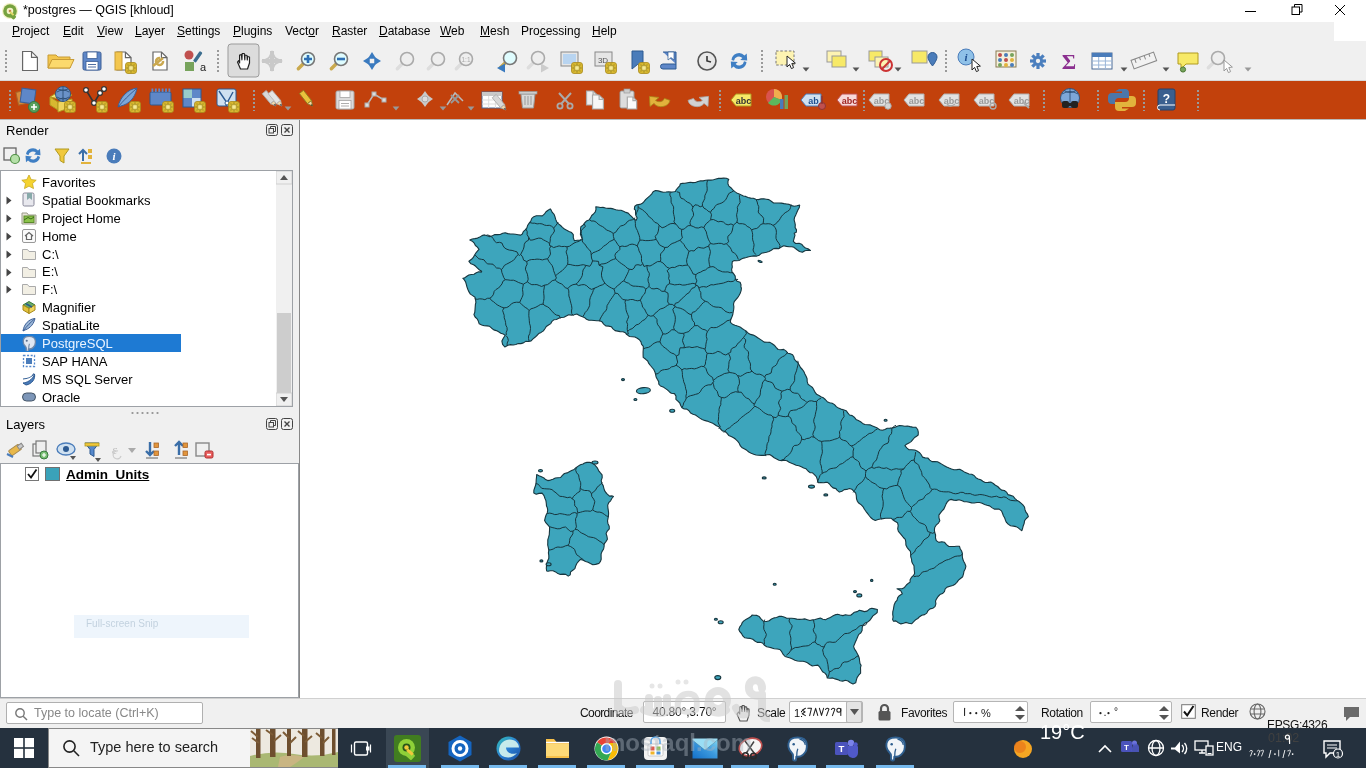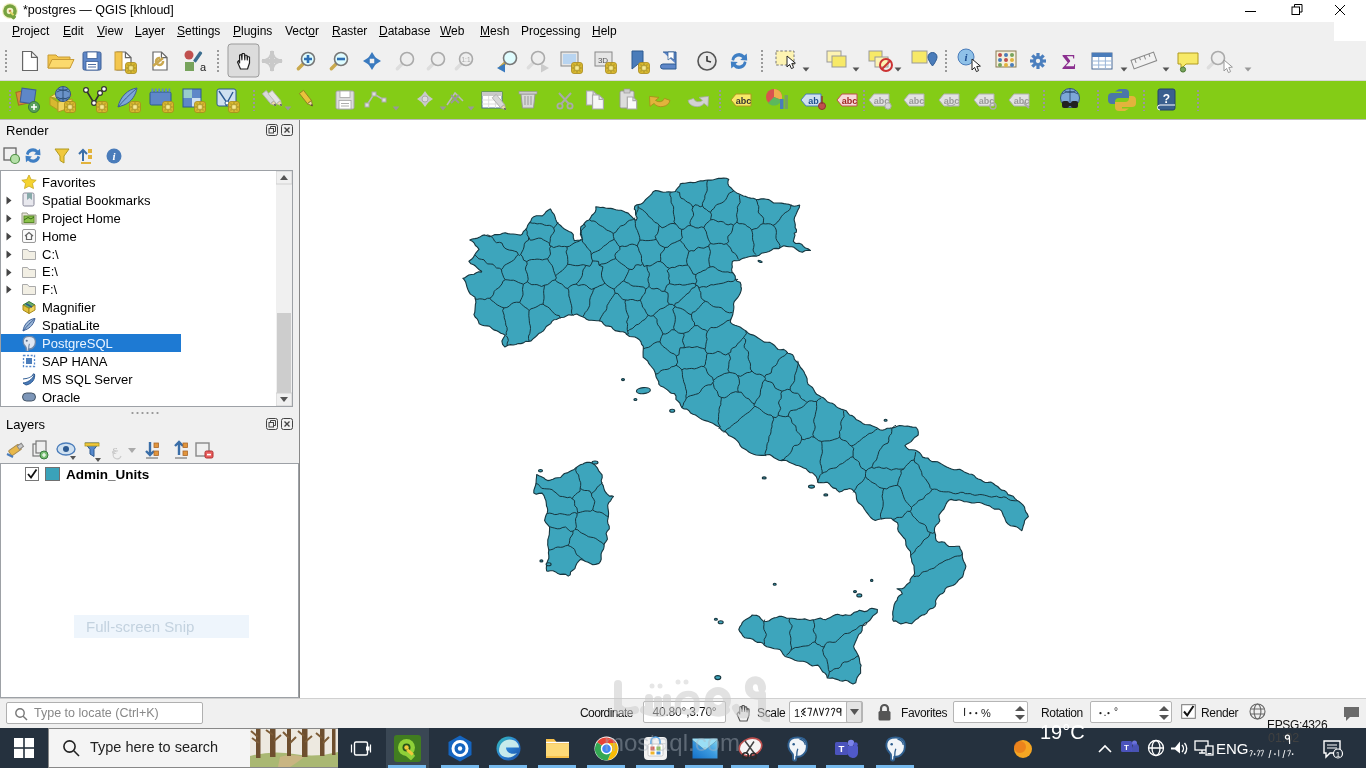--- a/index.html
+++ b/index.html
@@ -2,33 +2,33 @@
 <html><head><meta charset="utf-8"><style>
 *{margin:0;padding:0;box-sizing:border-box}
 html,body{width:1366px;height:768px;overflow:hidden;font-family:"Liberation Sans",sans-serif;background:#fff;position:relative}
 .abs{position:absolute}
 #titlebar{left:0;top:0;width:1366px;height:22px;background:#fff}
 #title-text{left:23px;top:3px;font-size:12.5px;color:#000}
 #menubar{left:0;top:22px;width:1334px;height:19px;background:#f0f0f0;font-size:12px;color:#000}
 .mi{position:absolute;top:2px}
 .mi u{text-decoration:underline}
 #tb1{left:0;top:41px;width:1366px;height:40px;background:#f0f0f0;border-bottom:1px solid #d7d7d7}
-#tb2{left:0;top:81px;width:1366px;height:39px;background:#84cc16;border-bottom:1px solid #b9b9b9}
+#tb2{left:0;top:81px;width:1366px;height:39px;background:#c2410c;border-bottom:1px solid #b9b9b9}
 .grip{position:absolute;width:4px;top:8px;bottom:8px;background-image:radial-gradient(circle,#9a9a9a 1px,transparent 1.2px);background-size:4px 4px}
 #dock{left:0;top:120px;width:299px;height:578px;background:#f0f0f0}
 .ptitle{font-size:13px;color:#000}
 .tree{position:absolute;background:#fff;border:1px solid #9da1a6}
 .trow{position:absolute;left:0;height:18px;font-size:13px;color:#000;white-space:nowrap}
 .sel{background:#1e7ad3;color:#eaf4ff}
 #locator{left:6px;top:702px;width:197px;height:22px;border:1px solid #b0b0b0;border-radius:2px;background:#fff;font-size:12.5px;color:#888}
 #statusbar{left:0;top:698px;width:1366px;height:30px;background:#f0f0f0;border-top:1px solid #d0d0d0}
 .sbox{position:absolute;background:#fff;border:1px solid #b5b5b5;border-radius:2px;font-size:12px;color:#111;letter-spacing:-0.2px}
 .slab{position:absolute;font-size:12px;color:#111;letter-spacing:-0.35px}
 #taskbar{left:0;top:728px;width:1366px;height:40px;background:#25313e}
-.wmk{position:absolute;color:#fff;opacity:.45;font-weight:normal;pointer-events:none}
+.wmk{position:absolute;color:#fff;opacity:.45;font-weight:bold;pointer-events:none}
 </style></head><body>
 
 <div id="titlebar" class="abs">
 <svg class="abs" style="left:2px;top:3px" width="17" height="17" viewBox="0 0 17 17">
 <circle cx="8" cy="8" r="8" fill="#f4f2c8"></circle>
 <circle cx="8" cy="8" r="6.8" fill="#76a23f"></circle>
       <circle cx="8" cy="8" r="3.3" fill="#f4f2c8"></circle>
 <rect x="9.4" y="9" width="7" height="4.4" rx="1.2" fill="#76a23f" transform="rotate(42 9.4 9)"></rect>
 <circle cx="8" cy="8" r="1.3" fill="#c9854f"></circle>
       <rect x="8.8" y="8.3" width="4.6" height="1.9" fill="#e3d96a" transform="rotate(42 8.8 8.3)"></rect>
@@ -500,23 +500,23 @@
     <rect x="196" y="5" width="13" height="13" fill="none" stroke="#888" stroke-width="1.4"></rect>
     <rect x="205" y="13" width="8" height="7" rx="1.5" fill="#e85d5d" stroke="#b03030"></rect>
     <rect x="207" y="15.8" width="4" height="1.6" fill="#fff"></rect>
   </svg>
 <div class="tree" style="left:0;top:463px;width:299px;height:235px"></div>
 <svg class="abs" style="left:25px;top:467px" width="14" height="14" viewBox="0 0 14 14">
     <rect x="0.5" y="0.5" width="13" height="13" fill="#fff" stroke="#777"></rect>
     <path d="M3 7 l3 3.5 L11.5 2.5" fill="none" stroke="#111" stroke-width="1.8"></path>
   </svg>
 <div class="abs" style="left:45px;top:467px;width:15px;height:14px;background:#3aa2b9;border:1px solid #707070"></div>
-<span class="abs" style="left:66px;top:467px;font-size:13.5px;font-weight:bold;">Admin_Units</span>
+<span class="abs" style="left:66px;top:467px;font-size:13.5px;font-weight:bold;text-decoration:underline">Admin_Units</span>
 <div class="abs" style="left:74px;top:615px;width:175px;height:23px;background:#eef5fc"></div>
-<span class="abs" style="left:86px;top:618px;font-size:15px;color:#c3d2df">Full-screen Snip</span>
+<span class="abs" style="left:86px;top:618px;font-size:10px;color:#c3d2df">Full-screen Snip</span>
 <div class="abs" style="left:299px;top:120px;width:1067px;height:578px;background:#fff;border-left:1px solid #888"></div>
 <div class="abs" style="left:0;top:0"><svg class="map" width="1366" height="768" viewBox="0 0 1366 768">
 <g fill="#3da5bc" stroke="#17363f" stroke-width="1.1" stroke-linejoin="round">
 <path d="M469.8 240.0L472.2 239.0L474.9 238.6L477.5 238.1L479.8 237.1L482.0 235.6L484.5 234.9L487.2 235.8L489.9 236.6L492.4 235.7L494.9 234.5L497.6 234.6L500.2 234.5L502.7 233.2L505.2 232.8L507.8 233.6L510.3 234.0L513.0 234.0L515.5 234.3L518.1 234.7L520.7 235.1L522.3 234.0L523.3 231.6L525.2 229.8L526.9 227.8L527.7 225.2L529.2 223.1L530.8 221.0L531.8 218.4L533.8 216.7L536.3 215.8L539.3 215.8L542.3 215.9L544.3 214.2L546.0 211.7L548.1 210.2L550.2 208.9L551.2 210.2L552.3 212.4L554.1 214.4L555.0 216.8L555.7 219.4L556.7 221.8L558.5 223.9L560.6 225.5L562.4 227.3L564.4 229.0L566.7 230.2L569.0 231.4L571.6 232.6L573.3 234.7L573.3 237.7L574.3 240.7L577.3 240.2L579.9 240.1L582.6 239.5L581.4 236.7L580.4 234.2L580.7 231.5L580.5 229.0L580.9 226.7L583.0 225.1L584.6 223.0L586.4 221.1L589.0 220.1L590.5 217.9L591.7 215.5L593.5 214.0L595.3 211.8L596.0 209.3L595.8 206.7L597.9 207.0L600.4 207.5L603.0 207.4L605.6 208.0L608.2 208.4L610.8 208.4L613.4 208.9L615.8 209.8L618.4 210.2L621.0 210.3L623.5 211.2L625.9 212.4L628.2 213.1L629.8 214.9L631.7 216.7L633.5 218.6L636.0 220.4L637.2 218.1L636.0 215.7L635.5 213.1L635.6 210.3L634.3 209.0L634.8 206.2L636.9 204.7L639.9 204.4L642.4 203.3L644.2 201.3L645.8 199.3L647.8 197.6L649.8 195.9L651.6 194.1L653.1 191.8L655.5 190.5L658.2 190.9L660.8 191.6L663.3 192.2L666.0 192.0L668.6 191.7L671.2 192.1L673.8 191.8L675.6 191.5L676.0 190.0L677.8 187.9L679.7 185.8L680.4 183.8L682.5 183.4L685.0 183.3L687.6 182.7L690.2 182.3L692.8 182.6L695.4 182.5L697.9 181.5L700.5 180.9L703.1 180.9L705.7 180.3L708.2 180.0L710.9 180.1L713.5 179.7L716.0 179.0L718.5 178.4L721.2 178.4L723.7 178.1L726.3 178.2L728.5 179.3L728.8 179.3L728.0 180.9L727.9 183.7L728.9 186.1L730.9 187.7L732.6 189.7L734.5 191.4L736.7 192.9L739.2 194.0L741.4 195.1L743.4 196.0L745.7 196.4L748.1 197.5L750.7 198.1L753.3 198.3L755.8 199.3L758.4 199.6L761.1 198.9L763.8 198.8L766.3 199.2L768.9 199.6L771.3 201.3L773.6 203.0L776.3 203.0L778.9 203.0L781.5 203.1L784.0 203.6L786.6 204.0L789.2 204.4L791.7 205.6L794.3 206.3L796.9 205.8L799.7 205.1L799.2 207.8L797.9 210.1L796.8 212.5L795.8 214.9L794.6 217.2L794.1 219.8L794.8 222.4L795.3 224.8L795.1 227.5L796.5 229.9L796.3 232.3L794.2 233.3L795.0 235.2L794.2 238.0L793.3 241.3L795.6 243.5L799.1 243.3L801.6 244.2L803.4 246.3L805.4 248.0L808.0 248.7L810.5 250.4L807.4 250.3L804.9 250.7L802.4 252.3L799.5 251.5L797.4 250.0L795.4 248.5L794.0 247.3L791.8 246.7L789.2 246.7L786.5 246.4L783.7 245.8L781.3 247.0L778.9 248.6L776.3 248.4L773.6 248.6L771.3 250.3L769.0 251.5L766.5 252.3L764.0 252.8L761.4 253.3L759.3 255.2L756.8 256.1L754.0 255.9L751.4 256.3L748.8 256.7L746.3 257.5L743.8 258.1L741.4 259.0L739.0 260.5L736.4 260.8L733.9 260.6L732.3 261.8L732.0 264.4L732.3 267.0L731.6 269.4L732.0 271.9L733.7 273.9L735.2 276.1L735.4 279.2L737.0 281.2L740.1 282.2L741.0 284.7L740.9 287.1L741.4 288.1L741.1 290.6L740.2 293.2L739.0 295.5L737.6 297.7L735.9 299.7L734.2 301.7L733.5 304.1L733.9 306.8L733.7 309.4L733.2 311.9L732.8 314.5L731.9 317.0L730.7 319.5L730.4 322.4L732.5 324.2L735.0 325.2L737.5 326.1L740.0 326.9L742.1 328.5L744.2 329.9L746.4 331.3L748.3 333.2L750.6 334.4L753.3 335.1L755.6 336.3L757.7 337.7L759.9 339.1L762.1 340.6L764.2 342.1L767.1 342.2L770.0 342.4L772.2 343.7L774.3 345.2L776.1 347.4L778.1 349.5L780.8 349.8L783.7 349.4L785.9 350.9L787.8 353.2L790.3 353.8L792.6 354.8L793.9 357.0L794.3 359.2L795.9 361.0L798.0 362.9L799.3 365.2L800.5 367.5L802.4 369.5L803.9 371.6L804.9 374.0L806.1 376.3L807.1 378.8L807.2 381.7L808.0 384.2L810.3 385.9L812.5 387.5L813.8 389.8L815.0 392.2L816.6 394.3L819.0 395.6L821.4 396.9L823.4 397.8L825.3 399.5L827.2 401.7L829.6 402.7L832.2 403.2L834.5 404.6L836.3 406.6L838.5 408.1L840.9 409.1L843.5 409.9L846.1 410.7L847.8 412.9L849.5 415.0L852.2 415.6L854.3 417.2L856.0 419.4L858.3 420.5L860.6 421.8L862.6 423.4L864.9 424.5L867.6 424.7L870.3 424.9L872.6 426.0L875.0 427.0L877.4 428.1L879.7 429.7L882.3 430.3L884.9 429.4L887.2 428.2L889.9 428.1L892.6 427.9L895.1 427.3L897.2 426.2L899.6 425.5L902.2 425.8L904.8 426.2L907.5 426.0L910.0 426.6L912.5 427.1L915.7 427.2L917.7 429.5L918.3 432.2L918.2 435.0L916.6 436.2L914.6 437.5L912.8 439.6L911.1 441.6L908.9 443.1L906.6 444.2L904.9 445.7L906.8 447.8L908.8 449.6L911.7 449.8L914.7 450.0L917.0 451.1L919.3 452.4L921.1 454.5L922.5 457.1L925.1 457.9L927.8 458.0L929.8 460.1L932.0 461.6L934.8 461.6L937.5 461.8L939.8 463.0L942.1 464.4L944.4 465.8L946.7 467.1L949.1 468.1L951.5 469.0L954.0 469.8L956.8 469.6L959.7 469.2L962.0 470.5L964.3 471.9L966.7 472.9L969.0 474.0L971.7 474.3L974.1 475.5L975.9 477.7L978.2 478.9L980.7 479.8L982.8 481.3L985.1 482.5L988.1 482.4L991.1 482.1L993.3 483.5L995.4 485.2L997.7 486.5L999.6 488.5L1001.6 490.1L1004.4 490.5L1006.5 492.1L1007.9 494.6L1010.6 495.4L1013.2 496.2L1014.8 498.4L1016.8 500.1L1019.0 501.5L1021.0 503.1L1022.9 504.9L1024.5 507.0L1025.0 509.7L1025.9 512.1L1027.5 514.2L1028.4 516.6L1026.3 518.5L1024.6 520.6L1024.2 523.2L1023.3 525.7L1022.6 528.3L1021.9 530.7L1020.3 529.6L1018.3 527.9L1016.1 526.6L1013.4 526.1L1010.6 525.7L1008.4 524.4L1006.5 522.4L1005.5 520.4L1004.7 518.0L1003.4 515.8L1002.5 513.3L1001.5 510.9L999.1 509.1L996.6 509.0L994.3 509.1L991.9 507.6L989.6 505.9L987.0 505.3L984.6 504.5L982.1 503.3L979.6 502.5L977.0 502.5L974.2 503.0L971.6 502.9L969.1 502.2L966.5 501.8L963.9 501.6L961.5 500.5L958.9 499.8L956.2 500.4L953.6 500.1L951.2 499.4L949.2 500.0L947.3 501.9L946.0 504.1L945.0 506.6L943.9 509.0L942.1 510.9L940.5 512.9L938.9 515.1L939.0 517.9L939.8 520.7L938.5 523.1L936.1 525.2L934.7 527.5L934.4 530.1L934.8 532.8L935.6 535.0L935.5 538.0L936.3 540.6L938.8 542.4L941.8 541.8L944.4 542.2L946.5 544.6L948.8 546.5L951.4 546.5L954.1 546.5L956.8 546.2L959.5 546.3L960.2 548.7L961.6 551.0L962.4 553.5L962.3 556.2L962.7 558.8L963.6 561.3L964.9 563.6L965.9 566.2L965.3 568.8L964.0 571.2L963.5 573.8L962.7 576.7L960.5 578.5L958.5 580.2L956.9 582.3L955.1 584.2L952.8 585.5L950.0 586.3L947.1 587.1L945.2 588.8L944.4 591.7L942.5 593.6L939.9 594.6L938.1 596.5L936.7 598.6L935.5 601.0L935.9 603.8L935.0 606.6L932.8 608.2L930.1 608.9L928.1 610.6L926.8 613.1L924.6 614.6L921.8 615.2L919.6 616.7L917.8 618.5L915.5 619.8L913.7 621.7L911.6 623.8L908.7 623.2L906.2 622.4L903.5 623.2L900.9 623.9L898.4 622.7L895.8 620.9L893.5 621.2L892.6 619.5L893.1 616.9L892.7 614.3L892.8 611.7L893.4 609.3L893.7 607.3L894.2 604.7L895.3 602.2L897.0 600.3L897.7 597.6L899.3 595.7L902.3 593.8L900.8 590.7L898.5 589.5L897.0 588.7L899.5 588.8L902.2 588.7L904.5 587.4L906.4 585.0L908.5 583.2L910.1 582.1L910.1 579.7L911.4 577.4L913.5 575.5L914.6 573.4L914.4 571.3L914.1 568.6L914.0 565.7L912.7 563.8L911.8 561.7L911.5 559.1L910.7 556.5L910.7 554.0L910.4 551.4L908.6 549.4L907.0 547.3L905.9 544.9L905.8 542.1L905.3 539.4L903.4 537.5L901.8 535.4L900.1 533.3L898.4 531.3L897.7 528.8L898.2 525.4L897.5 522.7L894.9 521.3L892.7 519.7L891.0 518.2L888.3 518.3L885.7 518.3L883.1 518.6L880.5 519.0L878.0 519.5L875.3 520.4L872.8 519.2L870.7 517.5L869.1 515.5L867.5 513.4L865.9 511.3L864.4 509.2L863.1 506.8L861.3 504.9L859.0 503.3L857.4 501.3L856.5 498.7L856.3 495.7L855.7 493.0L853.7 491.2L851.8 489.2L849.4 488.5L846.8 489.4L844.2 489.6L841.9 491.3L839.4 492.1L837.0 490.1L836.0 488.6L833.0 487.9L831.1 486.1L829.5 484.0L827.5 482.4L825.8 482.4L823.6 482.7L820.8 482.6L818.5 482.8L817.8 481.5L817.2 479.1L816.3 476.6L814.4 474.6L812.5 472.8L810.0 472.7L808.0 471.0L806.1 468.8L803.7 467.9L801.3 466.7L798.9 465.8L796.2 465.3L794.0 464.2L791.6 463.3L789.2 462.2L786.9 460.8L784.3 460.2L781.6 460.6L779.0 460.2L776.6 459.0L774.2 457.8L772.0 456.0L769.7 454.5L766.9 454.8L764.1 455.4L761.4 455.4L758.7 455.3L756.1 455.0L753.7 454.2L751.2 453.2L748.8 452.0L746.8 450.3L744.6 449.0L742.2 447.8L740.4 445.9L739.2 443.3L737.6 441.1L735.7 439.3L733.6 437.7L731.2 436.5L728.7 435.4L727.1 433.3L725.2 431.5L722.4 430.9L720.6 429.0L718.9 426.8L716.5 425.8L714.3 424.3L712.1 422.9L709.5 422.0L707.1 421.1L704.5 420.4L702.1 419.5L699.8 418.1L697.7 416.6L695.5 415.0L693.0 414.2L690.7 413.1L689.0 410.7L686.8 409.1L684.2 409.0L682.0 407.8L680.7 405.5L679.8 403.0L677.9 401.2L675.9 399.3L676.0 396.1L674.5 393.6L671.3 393.3L669.3 391.7L667.4 389.9L665.2 388.4L663.1 386.9L660.5 386.0L658.8 384.1L658.7 381.6L657.3 379.3L656.1 377.0L655.6 374.4L654.9 371.9L653.8 369.5L652.1 367.5L650.4 365.5L648.8 363.4L647.7 361.0L645.7 359.3L643.2 357.4L643.1 354.4L643.1 351.7L643.3 349.0L643.3 346.4L641.5 344.1L641.0 341.9L639.4 339.7L637.3 338.2L634.9 337.0L632.2 336.7L629.5 336.5L627.3 334.9L625.4 332.8L623.0 331.7L620.2 331.6L617.6 331.1L615.1 330.6L613.0 328.8L611.3 326.7L608.6 326.1L605.7 325.9L603.7 324.1L602.0 321.8L599.6 320.8L596.8 320.8L594.2 320.5L591.6 320.2L588.9 320.3L586.5 319.2L584.3 317.4L581.8 316.6L579.4 315.4L576.8 314.0L574.0 314.7L571.4 315.1L568.7 314.8L566.3 316.0L563.9 317.3L561.3 317.5L558.8 318.3L556.4 319.5L553.8 319.8L552.0 321.3L550.8 323.6L548.5 325.0L546.3 326.5L544.9 328.8L543.4 330.9L541.1 332.4L538.7 333.6L536.9 335.5L535.0 337.3L533.0 338.9L531.1 340.9L528.5 341.5L525.7 341.4L523.4 342.9L520.9 343.6L518.3 343.6L515.8 344.5L513.2 345.0L510.6 344.6L508.0 345.3L504.8 347.0L502.6 344.4L501.9 341.1L503.3 338.3L504.6 336.3L505.2 335.3L503.3 334.1L500.8 333.2L498.6 331.8L496.3 330.6L493.8 329.9L491.7 328.2L489.6 326.3L487.0 325.9L484.2 325.8L481.7 325.0L479.2 323.8L478.3 321.1L477.1 318.8L475.1 317.0L473.9 314.6L474.8 312.3L475.0 309.7L475.2 307.1L475.4 304.4L475.9 302.4L475.6 300.0L475.0 297.2L472.7 295.6L470.4 294.1L469.0 291.9L467.9 289.5L467.0 287.0L466.3 284.4L465.6 281.9L464.2 279.7L462.9 278.4L464.3 278.1L466.5 276.5L468.8 275.0L471.4 274.5L474.0 274.3L476.3 272.8L478.7 271.8L481.4 272.1L481.7 271.2L479.5 270.0L477.5 268.2L475.7 266.3L473.6 264.8L471.0 263.8L468.9 261.3L471.5 259.3L473.3 257.4L474.6 255.0L476.0 252.8L477.6 250.9L479.0 249.3L477.4 247.2L475.4 245.5L474.2 243.1L472.3 241.2L469.8 240.0Z"></path>
 <path d="M877.4 609.5L877.2 612.5L875.1 614.3L872.9 615.9L871.4 618.1L869.9 620.3L867.8 621.9L865.2 623.1L863.2 624.8L862.2 627.5L862.1 630.5L860.9 632.8L858.6 634.6L857.6 637.0L856.6 639.4L855.5 641.8L854.5 644.2L853.6 646.4L854.4 648.9L855.9 651.1L857.2 653.4L858.4 655.7L859.3 658.2L859.6 660.9L860.0 663.5L861.1 665.4L860.5 667.5L860.6 670.4L860.6 673.2L858.7 675.2L857.2 677.4L856.4 679.9L855.7 682.8L853.0 683.9L850.4 682.8L848.0 681.0L845.5 680.3L842.7 681.1L840.1 680.7L837.7 679.6L835.1 678.9L832.6 677.9L830.0 678.2L827.3 678.0L826.6 675.2L824.9 673.1L822.6 671.7L821.2 669.5L819.8 667.2L817.9 665.1L815.0 665.5L812.3 666.0L809.8 664.5L807.4 662.8L805.1 661.8L803.0 661.3L800.3 661.2L797.5 661.0L794.9 660.2L792.5 659.1L790.2 658.0L787.6 657.3L785.1 656.5L783.2 654.4L781.7 651.7L779.9 649.5L777.2 649.0L774.3 648.8L771.8 647.9L769.2 647.3L766.7 646.7L764.5 645.3L762.5 643.0L760.1 642.2L757.2 642.4L754.9 641.0L752.8 639.3L750.3 638.4L747.6 638.2L744.8 637.8L742.8 635.9L741.5 633.5L739.8 631.7L738.8 629.5L739.8 626.9L741.4 624.7L742.4 622.3L744.1 620.6L746.3 619.2L748.6 617.9L750.9 616.6L752.0 615.1L754.0 615.3L756.9 615.4L759.2 616.6L761.0 618.9L763.3 621.2L766.5 621.5L769.2 620.7L771.5 619.0L773.9 617.9L776.5 617.5L778.9 616.4L781.5 616.2L784.0 617.0L786.4 618.1L789.0 618.2L791.6 618.2L794.2 618.5L796.8 619.1L799.4 619.4L802.1 619.3L804.7 618.9L807.3 619.7L809.9 620.5L812.5 619.9L815.1 619.5L817.7 618.8L820.3 618.1L822.9 619.3L825.6 619.7L827.8 618.4L830.3 617.5L832.6 616.1L834.9 614.9L837.6 614.2L840.3 615.0L842.9 615.6L845.5 614.8L848.1 615.2L850.7 615.2L852.9 613.5L854.4 612.2L857.2 611.6L859.4 610.2L861.9 610.9L864.4 611.6L867.1 611.1L869.4 609.1L871.8 608.3L874.6 608.9L877.4 609.5Z"></path>
 <path d="M536.7 474.6L539.0 475.7L541.5 476.7L543.9 477.9L545.6 479.6L547.8 480.6L550.4 480.1L552.9 479.2L555.3 478.0L557.9 477.7L560.6 477.5L562.4 475.3L564.4 473.5L567.1 472.9L569.3 471.7L571.6 470.5L574.1 469.4L576.0 467.7L578.2 466.1L580.4 464.8L583.0 464.0L584.6 463.0L586.9 462.4L589.6 462.4L592.2 463.0L594.4 464.5L595.8 466.2L597.5 468.2L598.6 470.6L600.2 472.7L602.1 474.9L602.2 477.7L601.2 480.7L601.8 483.2L603.2 485.6L603.8 488.1L604.6 490.6L605.8 492.5L607.3 494.1L609.5 496.1L612.2 495.9L613.5 496.5L611.8 498.5L610.6 500.8L608.7 502.7L607.7 505.1L607.9 507.8L608.3 510.4L608.6 513.0L608.5 515.6L608.0 518.3L607.5 520.9L607.9 523.4L609.2 526.2L609.3 528.9L607.3 531.1L606.1 533.5L607.0 536.5L607.4 539.2L605.9 541.6L604.2 543.8L604.1 546.5L603.6 549.0L602.1 551.4L601.1 553.9L601.1 556.5L601.2 559.2L600.3 561.7L598.9 563.5L598.2 563.6L595.6 564.4L592.8 564.8L590.4 563.6L588.1 562.3L585.6 561.4L583.2 560.3L580.4 559.4L578.5 561.4L576.8 563.5L575.7 565.9L574.9 568.6L572.8 570.2L570.6 571.9L570.2 574.9L568.2 576.1L565.8 574.4L563.2 574.1L560.3 574.4L557.9 573.6L555.6 571.9L553.0 570.7L550.4 570.8L548.0 571.3L546.7 571.0L546.3 568.4L546.5 565.8L546.9 563.2L547.7 560.7L548.8 558.2L548.8 555.5L548.4 552.9L548.8 550.3L548.3 547.6L547.7 545.0L547.8 542.4L547.8 539.8L548.6 537.2L549.3 534.6L549.4 532.0L549.6 529.4L549.5 526.8L547.8 524.9L546.0 522.9L544.6 520.4L545.3 517.5L546.1 515.0L547.3 512.7L547.7 510.1L547.3 507.7L546.5 506.1L546.3 503.4L545.9 500.6L544.9 498.2L544.0 495.6L542.1 493.1L538.9 493.4L536.2 494.2L533.8 493.1L533.9 490.1L534.8 487.5L535.7 485.0L536.1 482.4L536.2 479.8L536.5 477.2L536.7 474.6Z"></path>
 <ellipse cx="643.4" cy="390.6" rx="7" ry="3" transform="rotate(-5 643.4 390.6)"></ellipse>
         <ellipse cx="595.0" cy="462.5" rx="3" ry="1.5" transform="rotate(0 595.0 462.5)"></ellipse>
         <ellipse cx="672.2" cy="410.7" rx="2.5" ry="1.5" transform="rotate(0 672.2 410.7)"></ellipse>
         <ellipse cx="635.4" cy="399.5" rx="1.5" ry="1" transform="rotate(0 635.4 399.5)"></ellipse>
@@ -782,21 +782,21 @@
 <svg class="abs" style="left:1170px;top:739px" width="18" height="18" viewBox="0 0 18 18" fill="#fff">
     <polygon points="1,11 5,11 10,5 10,17 5,13 1,13" transform="translate(0,-2.5)"></polygon>
     <path d="M12 6 a5 5 0 0 1 0 7 M14.5 4 a8 8 0 0 1 0 11" stroke="#fff" stroke-width="1.4" fill="none"></path>
   </svg>
 <svg class="abs" style="left:1194px;top:740px" width="20" height="16" viewBox="0 0 20 16" fill="none" stroke="#fff" stroke-width="1.3">
     <rect x="1" y="1" width="13" height="9"></rect>
     <path d="M5 13 h6 M8 10 v3"></path>
     <rect x="12" y="6" width="7" height="9" fill="#25313e" stroke="#fff"></rect>
     <path d="M13.5 13.5 h4" stroke-width="1"></path>
   </svg>
-<span class="abs" style="left:1216px;top:740px;font-size:15px;color:#fff">ENG</span>
+<span class="abs" style="left:1216px;top:740px;font-size:12px;color:#fff">ENG</span>
 <span class="abs" style="left:1268px;top:731px;font-size:12.5px;color:#404040">01:02</span>
 <svg class="abs" style="left:1284px;top:733px" width="10" height="14" viewBox="0 0 10 14">
     <g transform="translate(1 1) scale(1.0)" fill="none" stroke="#fff" stroke-width="1.2" stroke-linecap="round" stroke-linejoin="round">
       <circle cx="2.4" cy="3.2" r="2"></circle>
       <path d="M4.4 3.4 L4.6 9.5"></path>
     </g>
   </svg>
 <svg class="abs" style="left:1249px;top:749px" width="60" height="12" viewBox="0 0 60 12">
     <g transform="translate(0 1) scale(0.75)" fill="none" stroke="#fff" stroke-width="1.1" stroke-linecap="round" stroke-linejoin="round">
       <path d="M1 1.6 Q2.6 -0.9 4.6 1.2 L2.1 8"></path>

